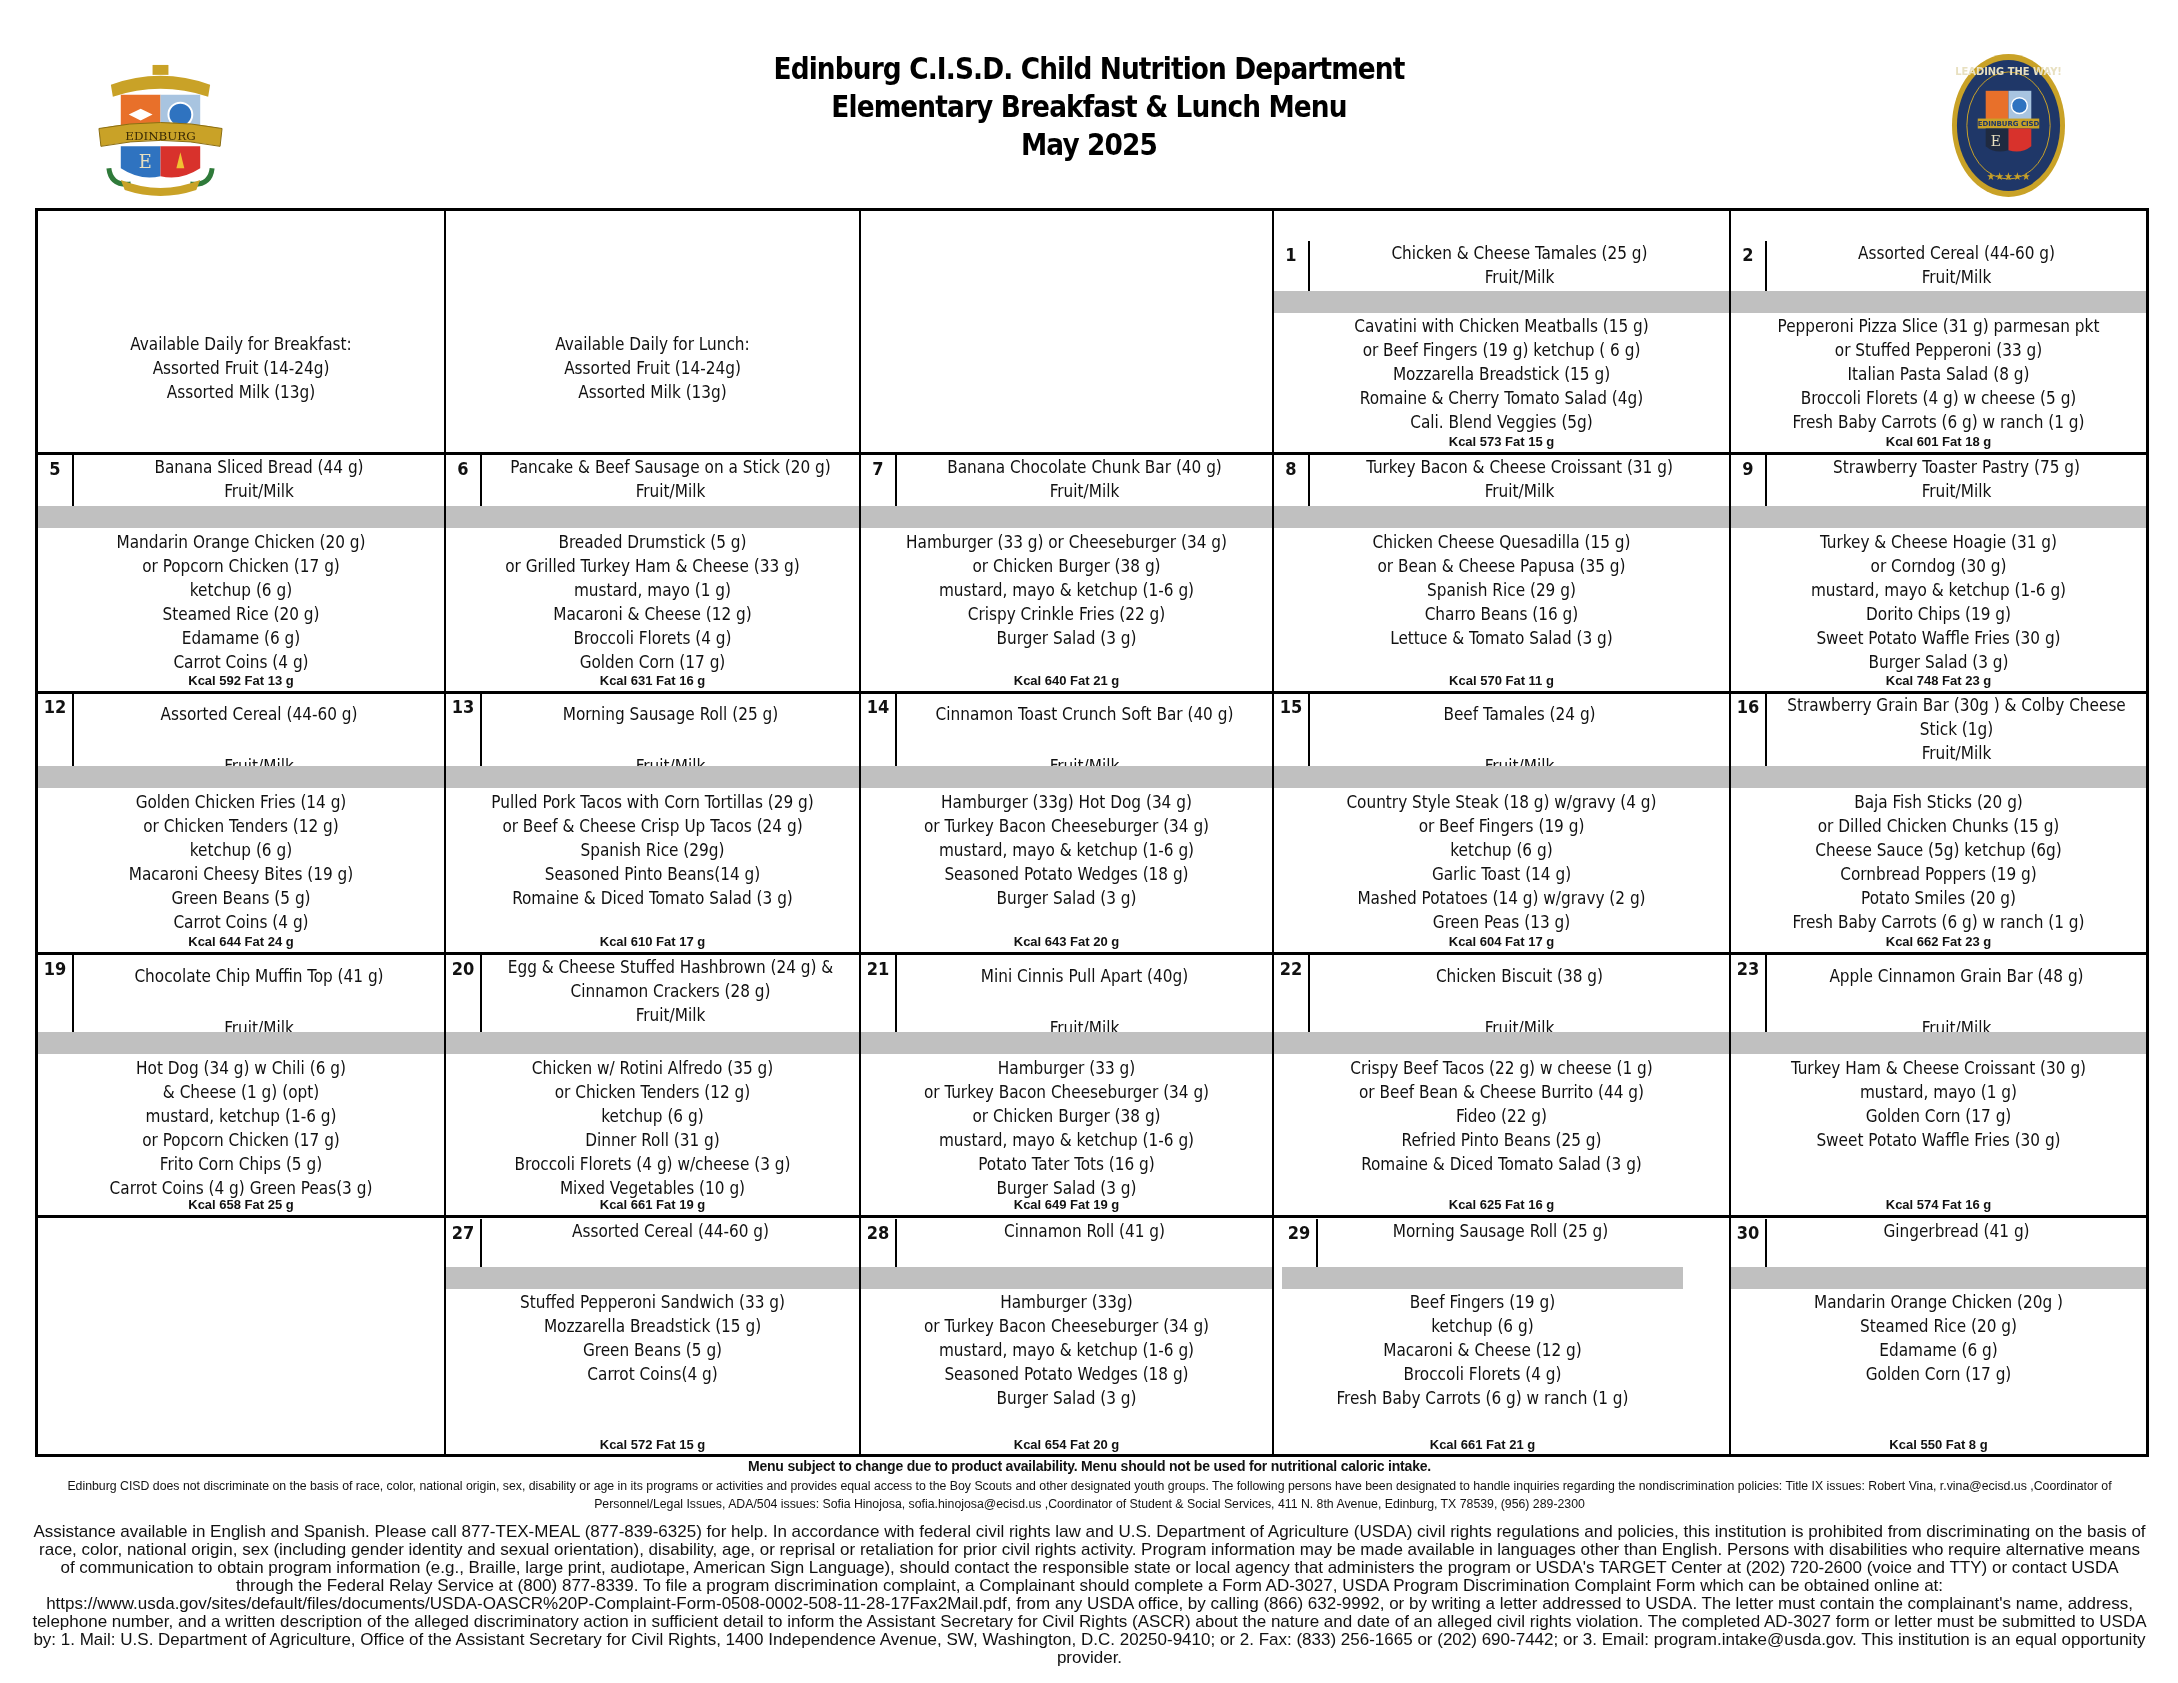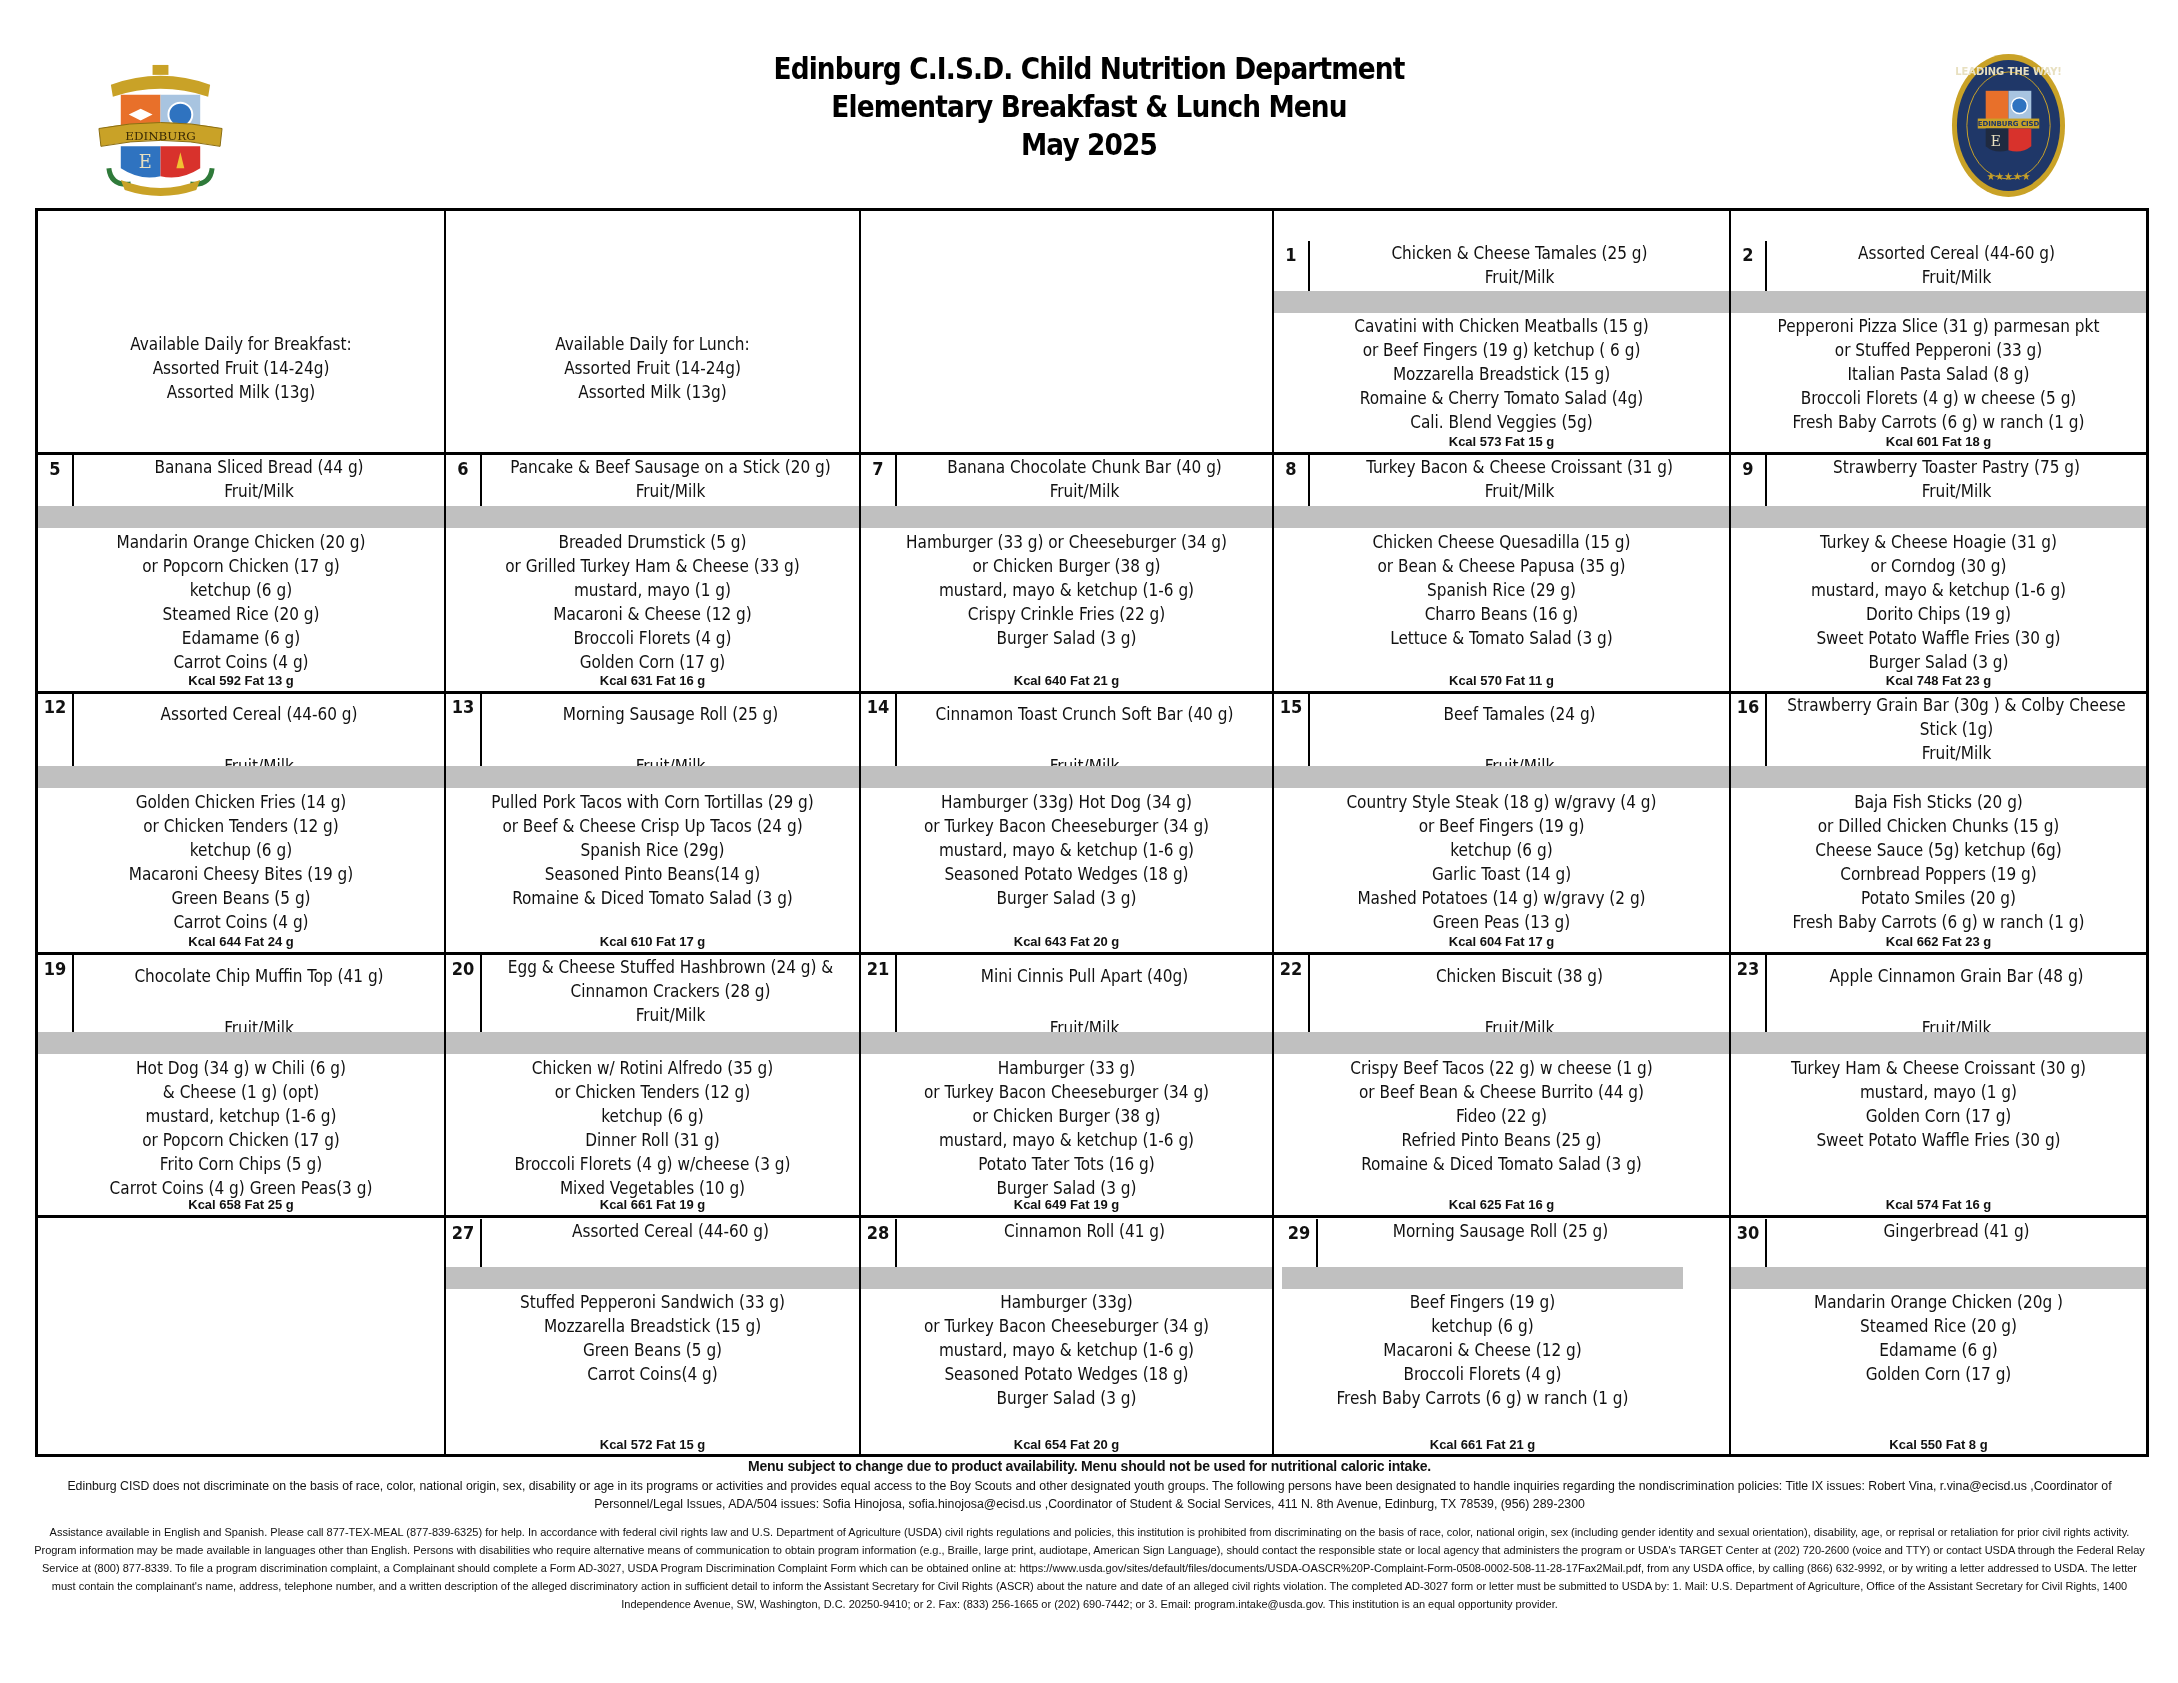--- a/index.html
+++ b/index.html
@@ -31,21 +31,21 @@
   .lunch { position: absolute; left: 0; right: 0; text-align: center; font-size: 17px; line-height: 24px; }
   .kcal { position: absolute; left: 0; right: 0; bottom: 2px; text-align: center; font-family: "Liberation Sans", sans-serif;
     font-weight: bold; font-size: 13px; line-height: 16px; }
   .center-note { position: absolute; left: 0; right: 0; text-align: center; font-size: 17px; line-height: 24px; }
   .holiday { position: absolute; left: 0; right: 0; text-align: center; font-size: 17px; font-weight: bold; }
 
   .footer { position: absolute; left: 30px; width: 2119px; top: 1457px; text-align: center;
     font-family: "Liberation Sans", sans-serif; color: #111; }
   .disclaimer { font-weight: bold; font-size: 14px; line-height: 18px; letter-spacing: -0.2px; }
   .nondisc { font-size: 12.3px; line-height: 18px; margin-top: 2px; }
-  .usda { font-size: 11px; line-height: 18px; margin-top: 10px; }
+  .usda { font-size: 17px; line-height: 18px; margin-top: 10px; }
 </style>
 </head>
 <body>
 
 <div class="header">
   <div class="logo-left">
     <svg width="139" height="139" viewBox="0 0 140 140">
       <path d="M62 8 h16 v10 h-16z" fill="#c9a227"></path>
       <path d="M20 28 Q70 10 120 28 L118 40 Q70 24 22 40 Z" fill="#c9a227"></path>
       <path d="M30 38 h40 v38 h-40z" fill="#e8702a"></path>

